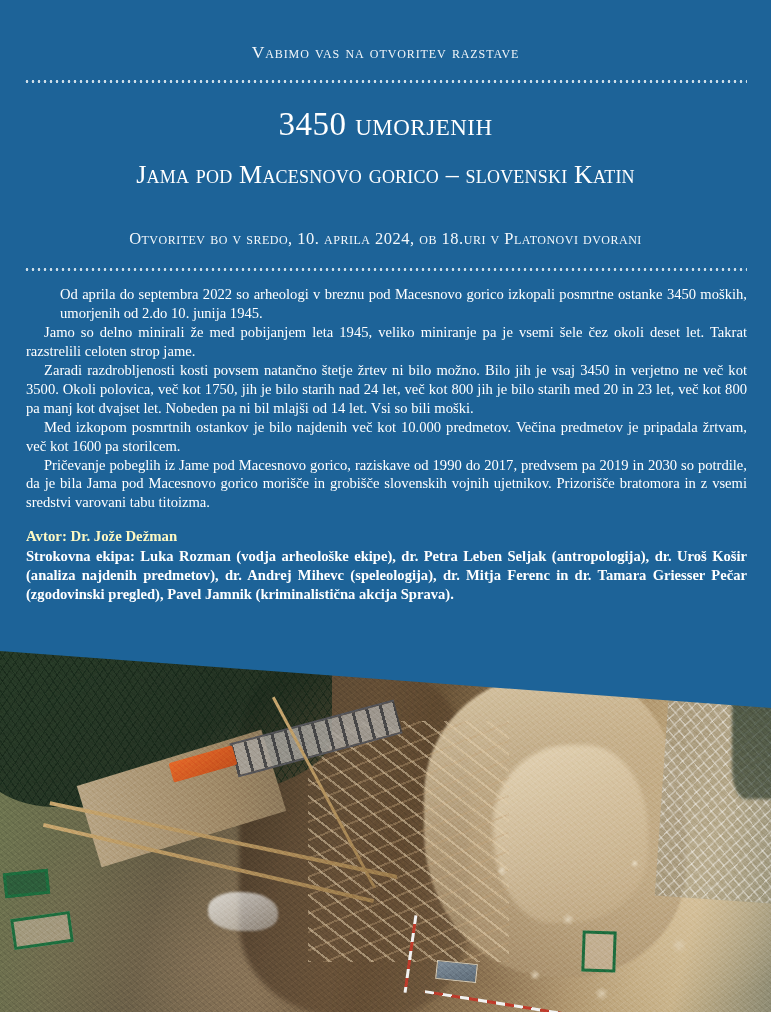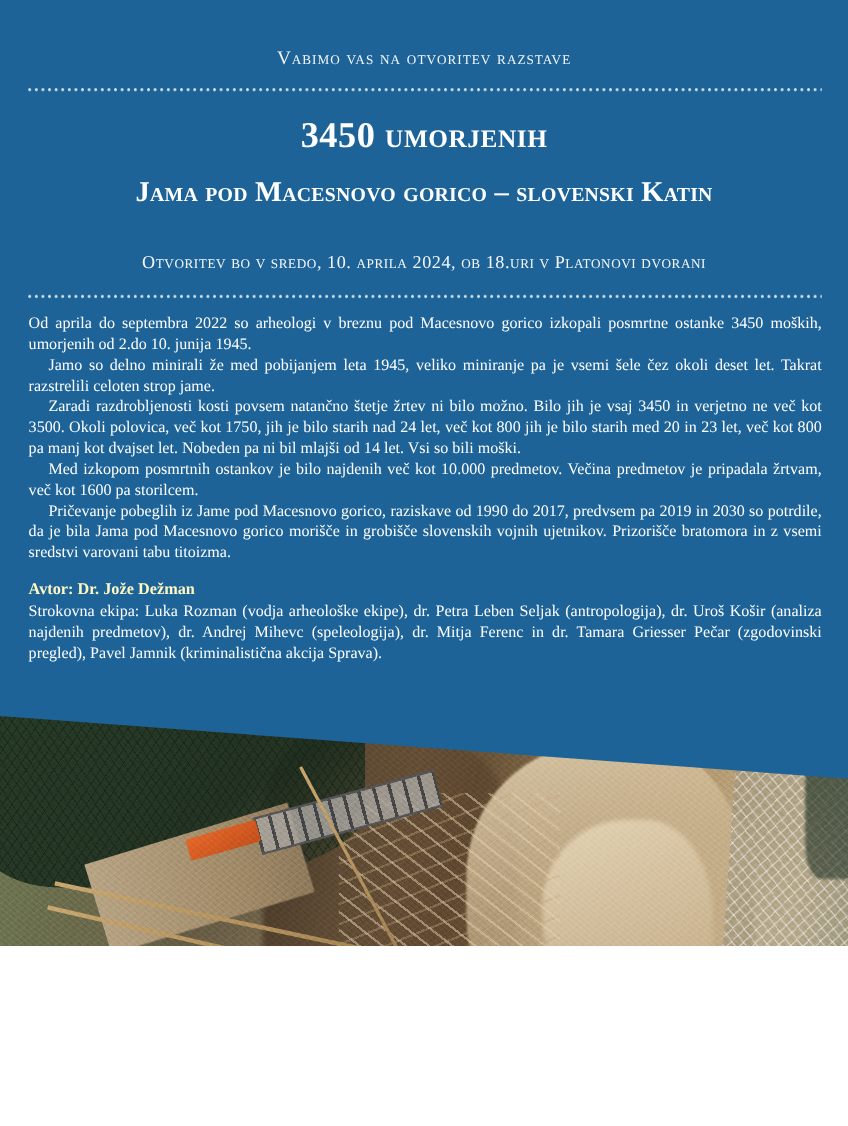--- a/index.html
+++ b/index.html
@@ -4,21 +4,21 @@
 <title>Vabilo na otvoritev razstave</title>
 <style>
   html, body {
     margin: 0;
     padding: 0;
     background: #ffffff;
   }
   .poster {
     position: relative;
     width: 771px;
-    height: 860px;
+    height: 1012px;
     overflow: hidden;
     background: #1d6398;
     font-family: "Liberation Serif", "DejaVu Serif", serif;
     color: #ffffff;
   }
 
   
   .kicker {
     text-align: center;
     font-variant: small-caps;
@@ -39,21 +39,21 @@
   }
   .rule-top { margin-top: 18px; }
   .rule-bottom { margin-top: 17px; }
 
   .title-block {
     text-align: center;
     padding-top: 22px;
   }
   .title-line {
     font-variant: small-caps;
-    font-weight: 700;
+    font-weight: 400;
     line-height: 1.18;
     color: #ffffff;
     white-space: nowrap;
   }
   .title-line-1 { font-size: 33px; letter-spacing: 0.5px; }
   .title-line-2 { font-size: 26px; letter-spacing: 0.2px; margin-top: 16px; }
 
   .subtitle {
     text-align: center;
     font-variant: small-caps;
@@ -69,34 +69,35 @@
     margin: 14px 24px 0 26px;
     font-size: 14.6px;
     line-height: 1.30;
     text-align: justify;
     color: #ffffff;
   }
   .body-copy p {
     margin: 0;
     text-indent: 18px;
   }
-  .body-copy p.first { text-indent: 0; }
+  .body-copy p.first { text-indent: 0; margin-left: 34px; }
 
   .author {
     margin: 16px 24px 0 26px;
     font-size: 14.8px;
     font-weight: bold;
     color: #fef9c3;
   }
   .credits {
     margin: 2px 24px 0 26px;
     font-size: 14.6px;
     line-height: 1.30;
     text-align: justify;
     color: #ffffff;
+    font-weight: bold;
   }
 
   
   .photo {
     position: absolute;
     left: 0;
     top: 636px;
     width: 771px;
     height: 388px;
     overflow: hidden;

